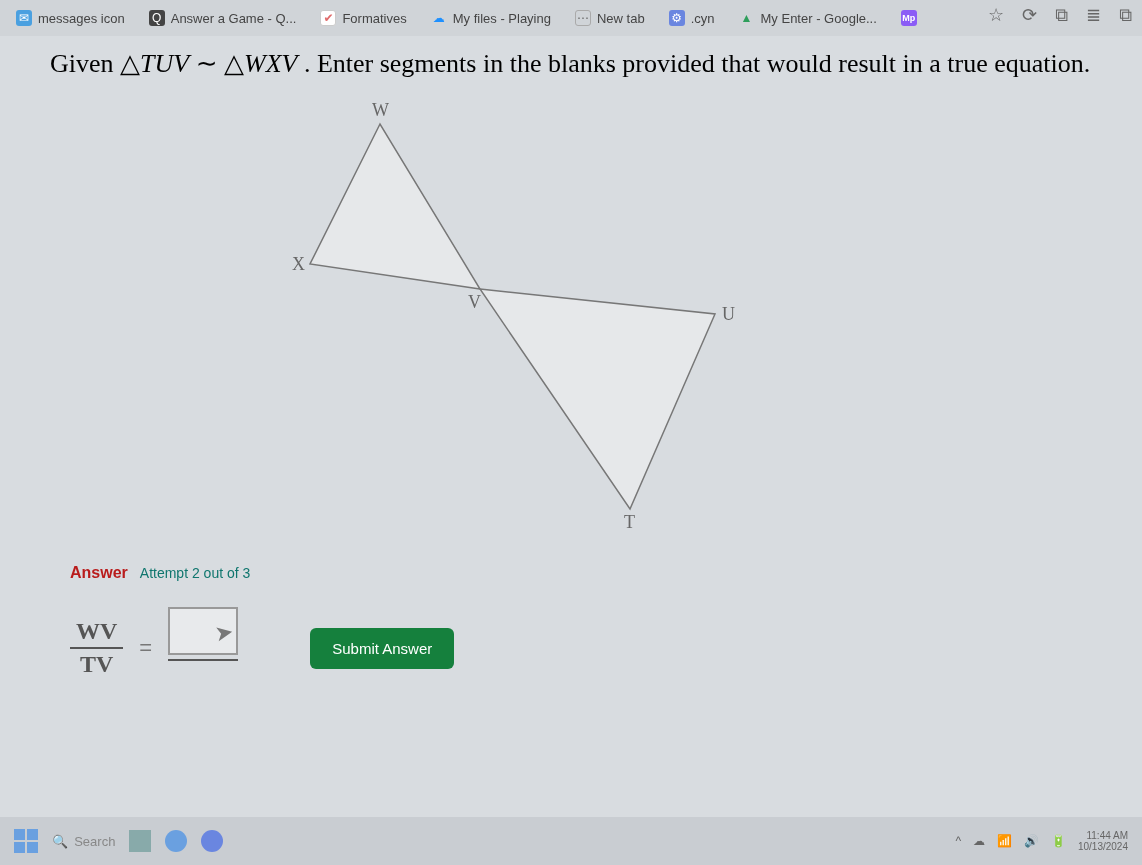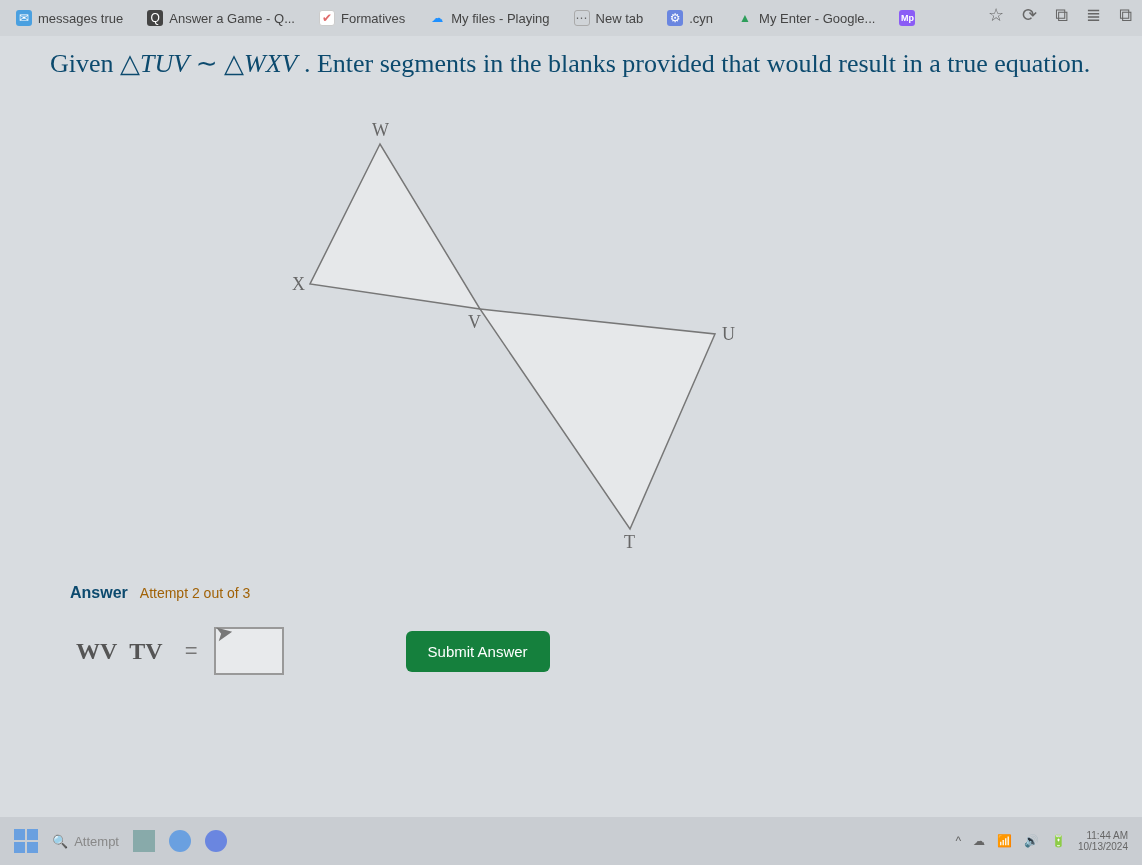--- a/index.html
+++ b/index.html
@@ -43,23 +43,23 @@
     align-items: center;
     color: #666;
   }
   .top-icons span { font-size: 18px; }
   .content {
     padding: 10px 40px 0 50px;
   }
   .prompt {
     font-family: Georgia, "Times New Roman", serif;
     font-size: 26px;
-    color: #0c4a6e;
+    color: #000000;
     line-height: 1.4;
-    margin-bottom: 32px;
+    margin-bottom: 12px;
   }
   .prompt .tri {
     font-family: "Times New Roman", serif;
   }
   .prompt .math-i { font-style: italic; }
   .diagram {
     position: relative;
     width: 720px;
     height: 450px;
     margin-left: 150px;
@@ -73,37 +73,37 @@
   }
   .answer-row {
     margin-top: 20px;
     display: flex;
     align-items: center;
     gap: 12px;
     padding-left: 20px;
   }
   .answer-label {
     font-weight: 600;
-    color: #0c4a6e;
+    color: #b91c1c;
     text-align: right;
   }
   .attempt {
-    color: #a16207;
+    color: #0f766e;
     font-size: 14px;
   }
   .frac-area {
     display: flex;
     align-items: center;
     gap: 12px;
     margin-top: 25px;
     padding-left: 20px;
   }
   .fraction {
     display: inline-flex;
-    flex-direction: row;
+    flex-direction: column;
     align-items: center;
     font-family: "Times New Roman", serif;
     font-size: 24px;
     font-weight: bold;
     color: #555;
   }
   .fraction .num, .fraction .den { padding: 2px 6px; }
   .fraction .bar {
     width: 100%;
     border-top: 2px solid #555;
@@ -163,21 +163,21 @@
     color: #777;
     transform: rotate(-10deg);
   }
 </style>
 </head>
 <body>
 
 <div class="browser-tabs">
   <div class="tab">
     <span class="fav" style="background:#4aa0e0;color:#fff">✉</span>
-    <span>messages true</span>
+    <span>messages icon</span>
   </div>
   <div class="tab">
     <span class="fav" style="background:#444;color:#fff">Q</span>
     <span>Answer a Game - Q...</span>
   </div>
   <div class="tab">
     <span class="fav" style="background:#fff;color:#e06a6a;border:1px solid #ccc">✔</span>
     <span>Formatives</span>
   </div>
   <div class="tab">
@@ -256,21 +256,21 @@
 
 <div class="taskbar">
   <div class="start">
     <div></div>
       <div></div>
       <div></div>
       <div></div>
   </div>
   <div class="search">
     <span>🔍</span>
-    <span>Attempt</span>
+    <span>Search</span>
   </div>
   <span style="width:22px;height:22px;background:#8aa;"></span>
   <span style="width:22px;height:22px;background:#6aa0e0;border-radius:50%"></span>
   <span style="width:22px;height:22px;background:#6a86e0;border-radius:50%"></span>
   <div class="tray">
     <span>^</span>
     <span>☁</span>
     <span>📶</span>
     <span>🔊</span>
     <span>🔋</span>

